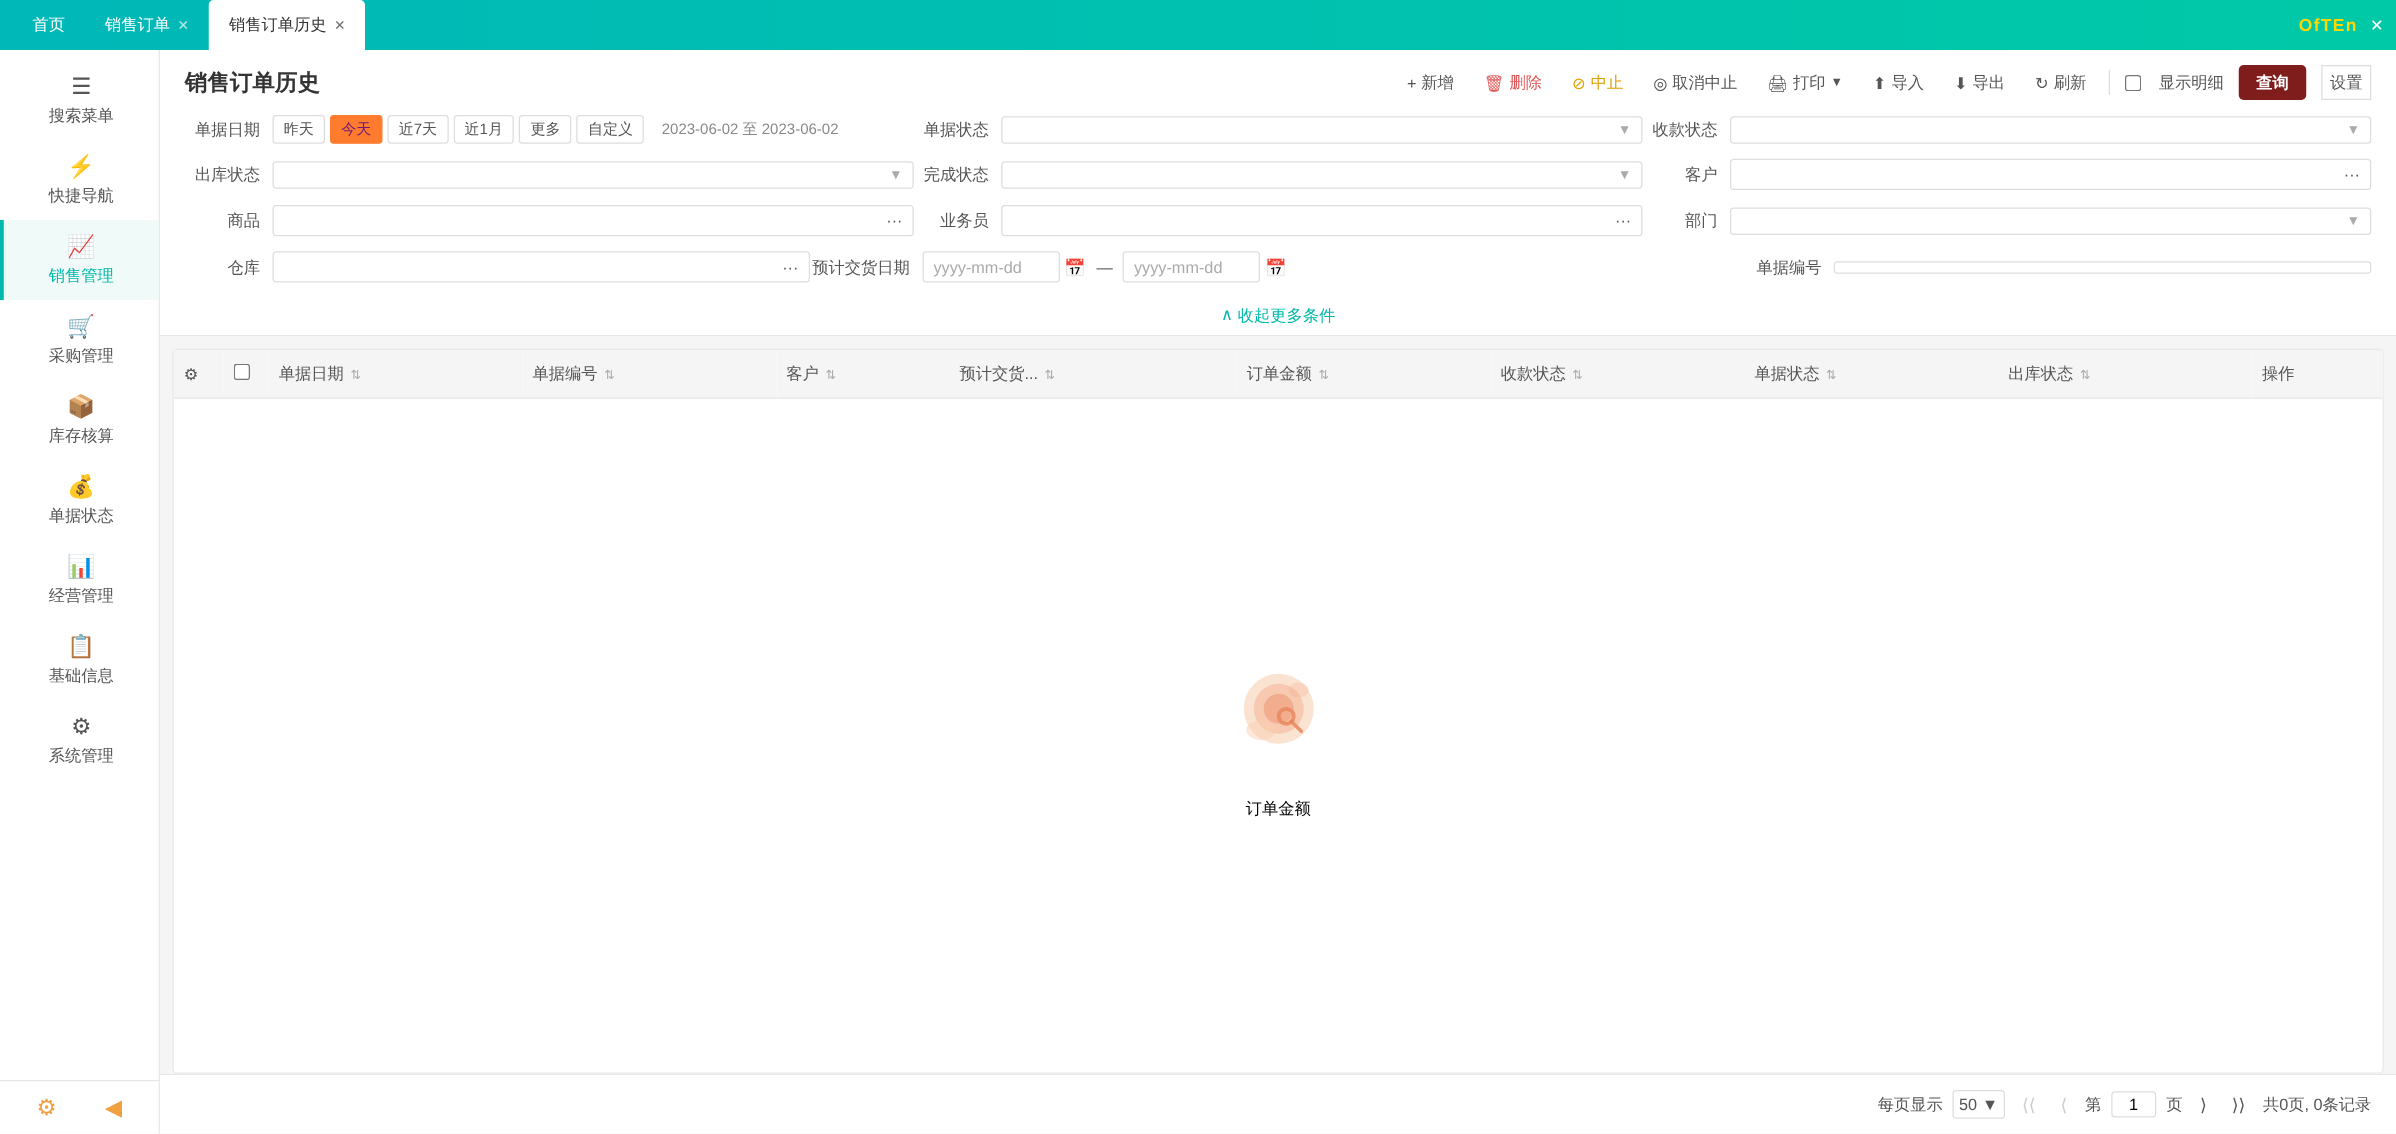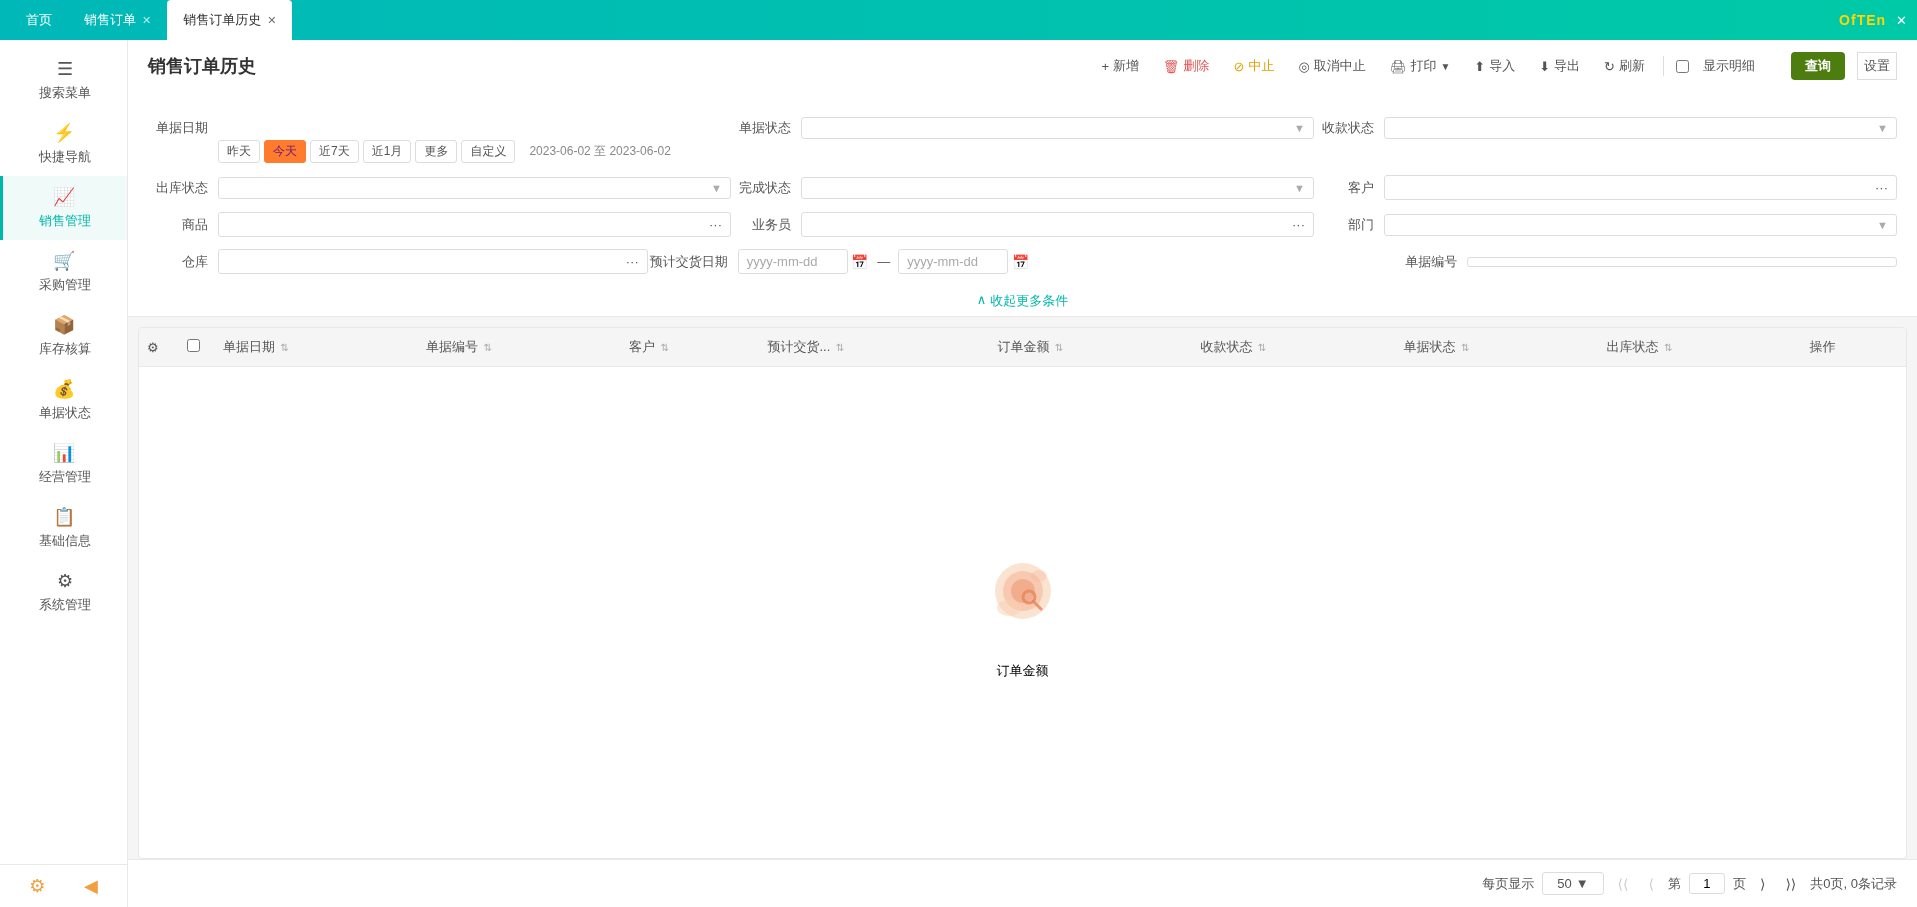--- a/index.html
+++ b/index.html
@@ -130,26 +130,25 @@
       display: flex;
       align-items: center;
       gap: 4px;
       cursor: pointer;
       font-size: 13px;
       color: #555;
       padding: 4px 6px;
       border-radius: 3px;
     }
     .toolbar-btn.primary {
-      background: #4d7c0f;
+      background: #7f1d1d;
       color: white;
       padding: 5px 14px;
       border-radius: 4px;
       font-weight: bold;
-      margin-left: 24px;
     }
     .toolbar-btn.delete { color: #e05555; }
     .toolbar-btn.warn { color: #e0a000; }
     .toolbar-divider { width: 1px; height: 20px; background: #ddd; }
     .checkbox-label { display: flex; align-items: center; gap: 14px; font-size: 12px; color: #555; cursor: pointer; }
     .checkbox-small { width: 13px; height: 13px; }
 
     
     .filter-section {
       padding: 12px 20px;
@@ -166,21 +165,20 @@
       min-width: 70px;
       text-align: right;
       padding-right: 10px;
       font-size: 13px;
     }
     .filter-control {
       flex: 1;
       display: flex;
       align-items: center;
       gap: 8px;
-      margin-top: 48px;
     }
     .date-btns {
       display: flex;
       gap: 4px;
       align-items: center;
     }
     .date-btn {
       padding: 2px 8px;
       border-radius: 3px;
       border: 1px solid #ddd;
@@ -296,21 +294,21 @@
       border-top: 1px solid #e8e8e8;
       gap: 8px;
       font-size: 13px;
       color: #555;
     }
     .page-size-select {
       display: flex;
       align-items: center;
       border: 1px solid #ddd;
       border-radius: 3px;
-      padding: 3px 14px;
+      padding: 3px 4px;
       gap: 4px;
       cursor: pointer;
     }
     .page-btn {
       padding: 3px 6px;
       cursor: pointer;
       color: #555;
       border: none;
       background: none;
       font-size: 14px;

